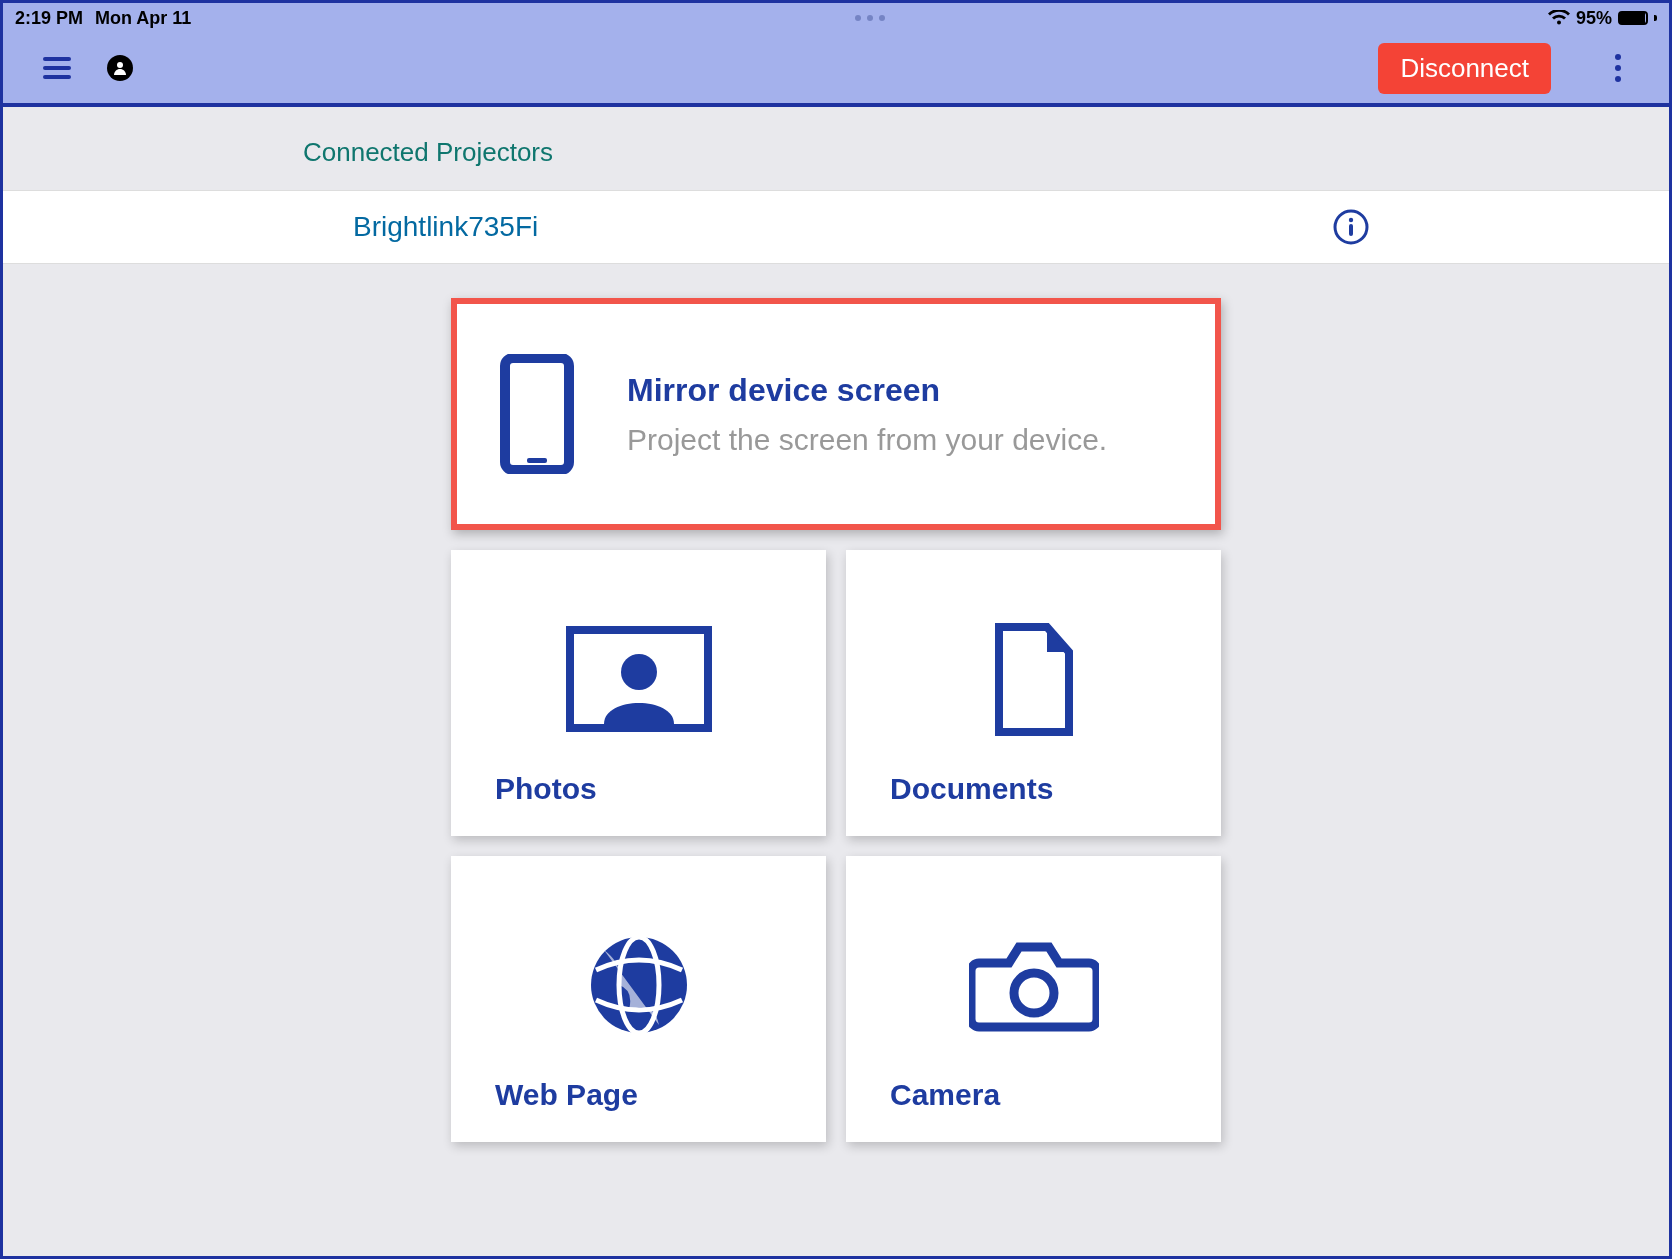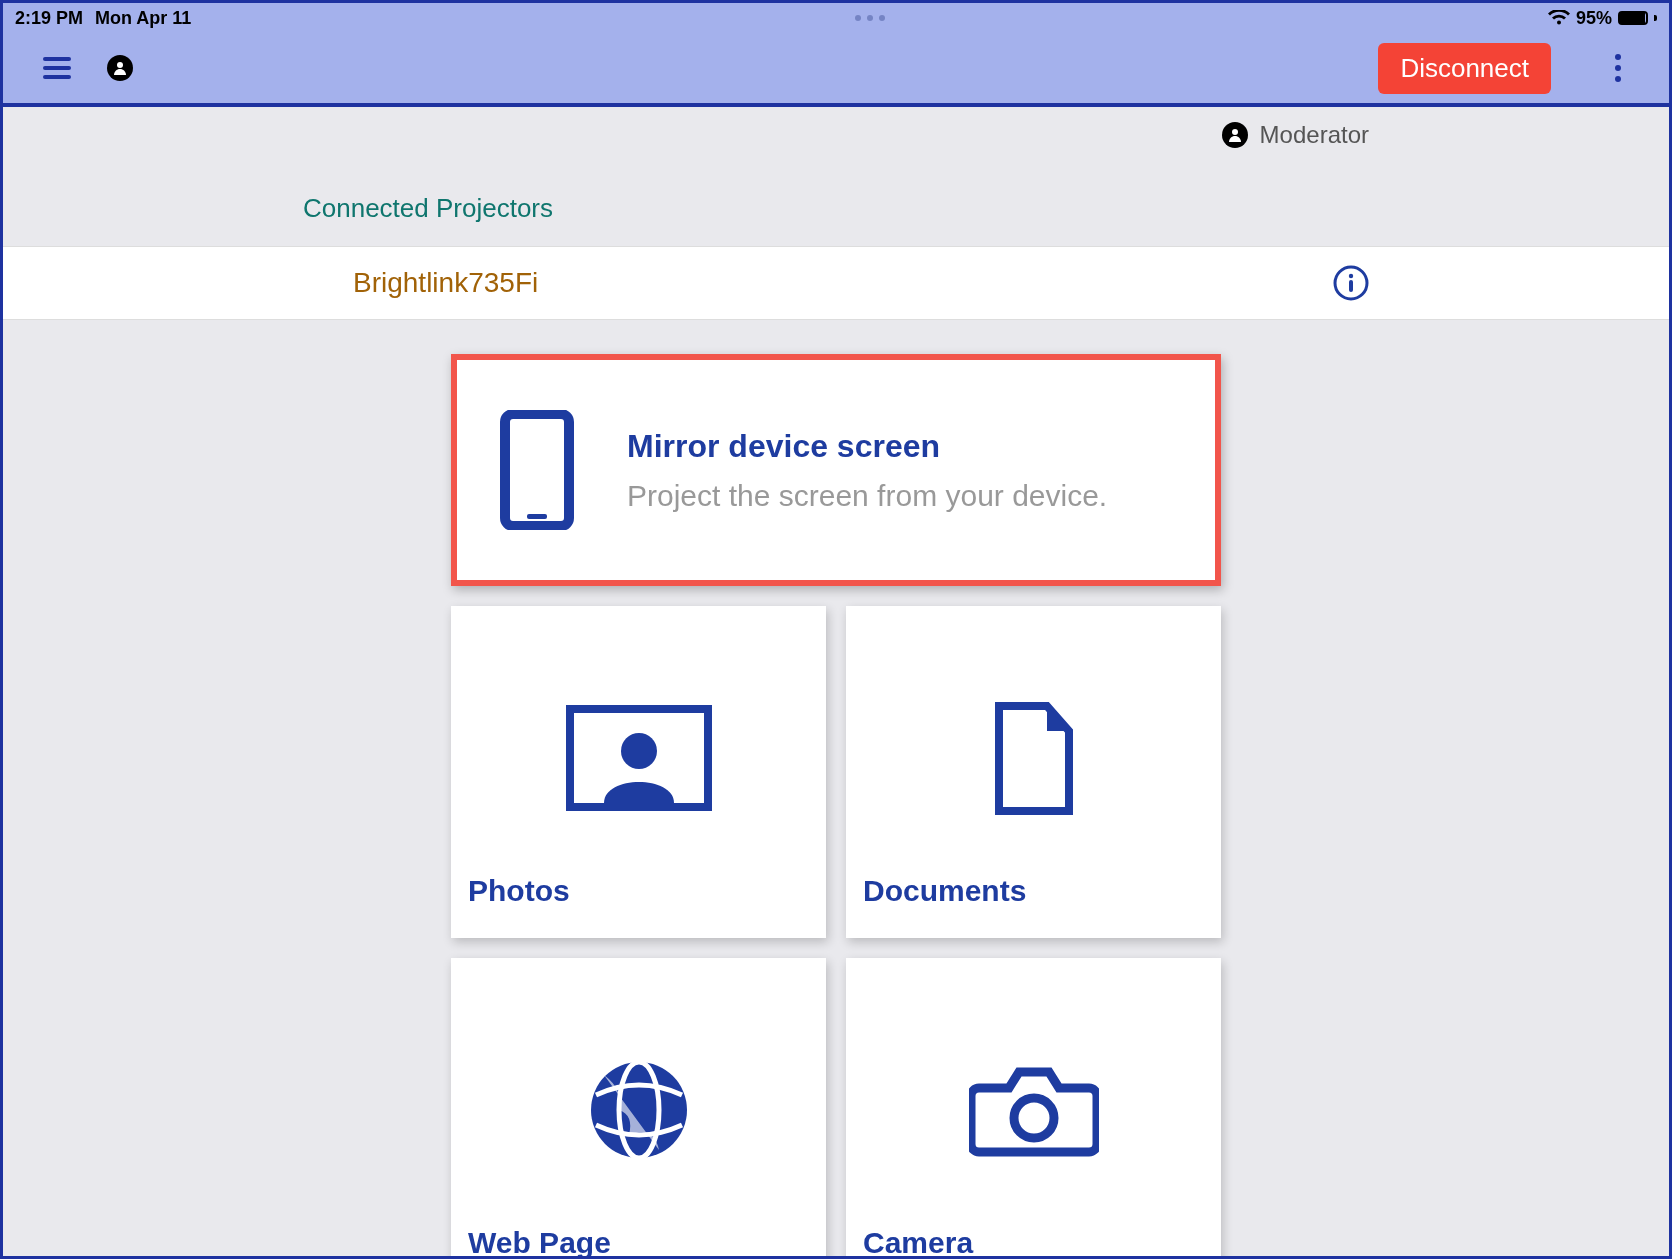--- a/index.html
+++ b/index.html
@@ -67,21 +67,21 @@
     padding: 14px 300px 14px 0; color:#555; font-size:24px;
   }
   .moderator-row .user-circle { width:26px; height:26px; }
   .section-title {
     font-size:26px; color:#0f766e; padding: 30px 0 22px 300px;
   }
   .projector-row {
     background:#fff; border-top:1px solid #ddd; border-bottom:1px solid #ddd;
     padding: 18px 0; display:flex; align-items:center;
   }
-  .projector-name { font-size:28px; color:#a16207; padding-left:350px; flex:1; }
+  .projector-name { font-size:28px; color:#0369a1; padding-left:350px; flex:1; }
   .info-btn { margin-right:300px; cursor:pointer; }
   .info-btn svg { display:block; }
   .cards-area {
     width: 770px;
     margin: 34px auto 0;
     display:flex; flex-direction:column; gap:20px;border-radius:10px;
   }
   .mirror-card {
     background:#fff;
     border: 6px solid #f2554b;
@@ -92,22 +92,22 @@
     cursor:pointer;
   }
   .mirror-icon svg { display:block; }
   .mirror-text h2 { font-size:32px; color:#1e3ca0; font-weight:700; margin-bottom:14px; }
   .mirror-text p { font-size:30px; color:#999; }
   .grid-2 {
     display:grid; grid-template-columns: 1fr 1fr; gap: 20px;
   }
   .tile {
     background:#fff; box-shadow: 2px 4px 10px rgba(0,0,0,0.2);
-    height: 332px; display:flex; flex-direction:column; justify-content:space-between;
-    padding: 36px 17px 30px; cursor:pointer;
+    height: 286px; display:flex; flex-direction:column; justify-content:space-between;
+    padding: 36px 44px 30px; cursor:pointer;
   }
   .tile-icon { flex:1; display:flex; align-items:center; justify-content:center; }
   .tile-icon svg { display:block; }
   .tile-label { font-size:30px; font-weight:700; color:#1e3ca0; }
 </style>
 </head>
 <body>
 
 <div class="status-bar">
   <div class="status-left">
@@ -146,29 +146,20 @@
   <div class="app-bar-spacer"></div>
   <button class="disconnect-btn">Disconnect</button>
   <div class="kebab">
     <div></div>
       <div></div>
       <div></div>
   </div>
 </div>
 
 <div class="content">
-  <div class="moderator-row">
-    <div class="user-circle">
-      <svg width="16" height="16" viewBox="0 0 16 16">
-          <circle cx="8" cy="5" r="3" fill="#fff"></circle>
-          <path d="M2 15c0-3.3 2.7-6 6-6s6 2.7 6 6" fill="#fff"></path>
-        </svg>
-    </div>
-    <span>Moderator</span>
-  </div>
 
   <div class="section-title">Connected Projectors</div>
 
   <div class="projector-row">
     <div class="projector-name">Brightlink735Fi</div>
     <div class="info-btn">
       <svg width="36" height="36" viewBox="0 0 36 36">
           <circle cx="18" cy="18" r="16" fill="none" stroke="#1e3ca0" stroke-width="3"></circle>
           <circle cx="18" cy="11" r="2.2" fill="#1e3ca0"></circle>
           <rect x="16" y="15" width="4" height="12" rx="2" fill="#1e3ca0"></rect>

